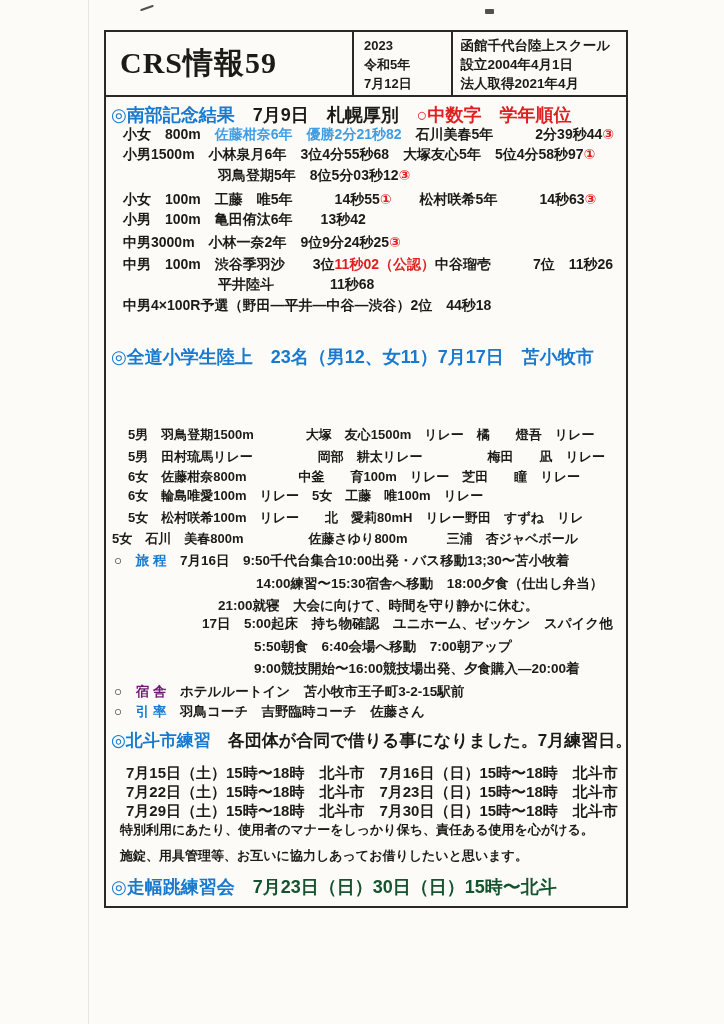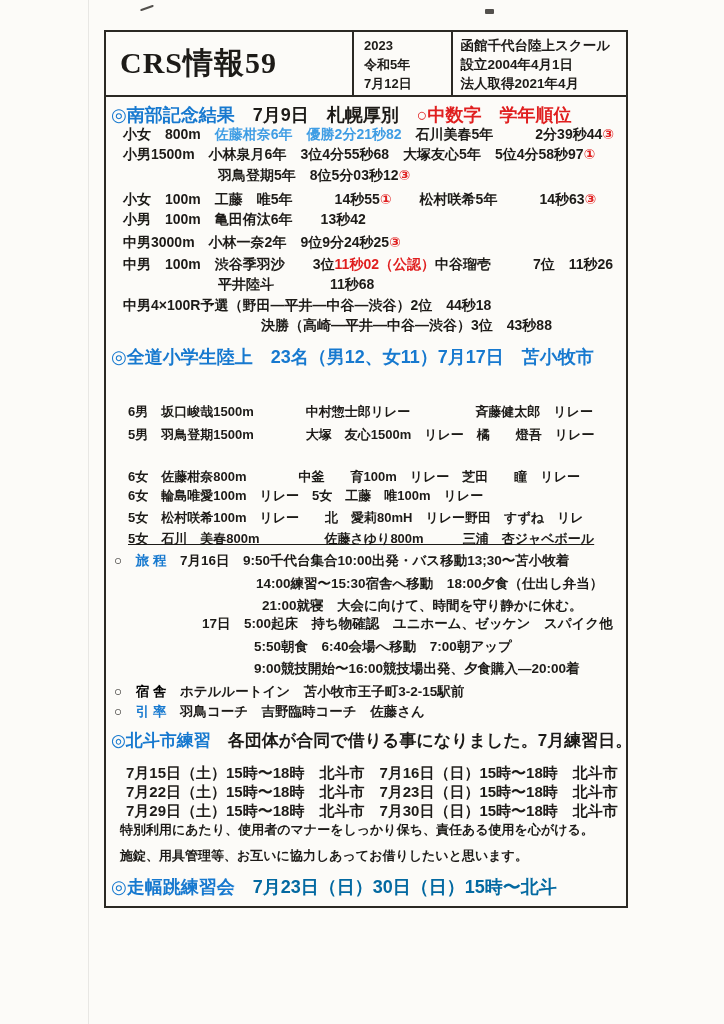--- a/index.html
+++ b/index.html
@@ -112,39 +112,38 @@
         <div class="line s1" style="left: 5px; top: 9px;"><span style="color: rgb(23, 121, 207);">◎南部記念結果</span><span style="color: rgb(29, 27, 24);">　7月9日　札幌厚別　</span><span style="color: rgb(224, 31, 31);">○中数字　学年順位</span></div>
         <div class="line norm" style="left: 17px; top: 30px;"><span style="color: rgb(29, 27, 24);">小女　800m　</span><span style="color: rgb(63, 157, 228);">佐藤柑奈6年　優勝2分21秒82</span><span style="color: rgb(29, 27, 24);">　石川美春5年　　　2分39秒44</span><span style="color: rgb(224, 31, 31);">③</span></div>
         <div class="line norm" style="left: 17px; top: 50px;"><span style="color: rgb(29, 27, 24);">小男1500m　小林泉月6年　3位4分55秒68　大塚友心5年　5位4分58秒97</span><span style="color: rgb(224, 31, 31);">①</span></div>
         <div class="line norm" style="left: 112px; top: 71px;"><span style="color: rgb(29, 27, 24);">羽鳥登期5年　8位5分03秒12</span><span style="color: rgb(224, 31, 31);">③</span></div>
         <div class="line norm" style="left: 17px; top: 95px;"><span style="color: rgb(29, 27, 24);">小女　100m　工藤　唯5年　　　14秒55</span><span style="color: rgb(224, 31, 31);">①</span><span style="color: rgb(29, 27, 24);">　　松村咲希5年　　　14秒63</span><span style="color: rgb(224, 31, 31);">③</span></div>
         <div class="line norm" style="left: 17px; top: 115px;"><span style="color: rgb(29, 27, 24);">小男　100m　亀田侑汰6年　　13秒42</span></div>
         <div class="line norm" style="left: 17px; top: 138px;"><span style="color: rgb(29, 27, 24);">中男3000m　小林一奈2年　9位9分24秒25</span><span style="color: rgb(224, 31, 31);">③</span></div>
         <div class="line norm" style="left: 17px; top: 160px;"><span style="color: rgb(29, 27, 24);">中男　100m　渋谷季羽沙　　3位</span><span style="color: rgb(224, 31, 31);">11秒02（公認）</span><span style="color: rgb(29, 27, 24);">中谷瑠壱　　　7位　11秒26</span></div>
         <div class="line norm" style="left: 112px; top: 180px;"><span style="color: rgb(29, 27, 24);">平井陸斗　　　　11秒68</span></div>
         <div class="line norm" style="left: 17px; top: 201px;"><span style="color: rgb(29, 27, 24);">中男4×100R予選（野田―平井―中谷―渋谷）2位　44秒18</span></div>
-        <div class="line norm" style="left: 155px; top: 221px;"><span style="color: rgb(29, 27, 24);">決勝（高崎―平井―中谷―渋谷）3位　43秒88</span></div>
         <div class="line s2" style="left: 5px; top: 251px;"><span style="color: rgb(23, 121, 207);">◎全道小学生陸上　23名（男12、女11）7月17日　苫小牧市</span></div>
-        <div class="line roster" style="left: 22px; top: 308px;"><span style="color: rgb(29, 27, 24);">6男　坂口峻哉1500m　　　　中村惣士郎リレー　　　　　斉藤健太郎　リレー</span></div>
         <div class="line roster" style="left: 22px; top: 331px;"><span style="color: rgb(29, 27, 24);">5男　羽鳥登期1500m　　　　大塚　友心1500m　リレー　橘　　燈吾　リレー</span></div>
+        <div class="line roster" style="left: 22px; top: 353px;"><span style="color: rgb(29, 27, 24);">5男　田村琉馬リレー　　　　　岡部　耕太リレー　　　　　梅田　　凪　リレー</span></div>
         <div class="line roster" style="left: 22px; top: 373px;"><span style="color: rgb(29, 27, 24);">6女　佐藤柑奈800m　　　　中釜　　育100m　リレー　芝田　　瞳　リレー</span></div>
         <div class="line roster" style="left: 22px; top: 392px;"><span style="color: rgb(29, 27, 24);">6女　輪島唯愛100m　リレー　5女　工藤　唯100m　リレー</span></div>
         <div class="line roster" style="left: 22px; top: 414px;"><span style="color: rgb(29, 27, 24);">5女　松村咲希100m　リレー　　北　愛莉80mH　リレー野田　すずね　リレ</span></div>
-        <div class="line roster" style="left: 22px; top: 435px; text-decoration: underline;"><span style="color: rgb(29, 27, 24);">5女　石川　美春800m　　　　　佐藤さゆり800m　　　三浦　杏ジャベボール</span></div>
+        <div class="line roster" style="left: 6px; top: 435px;"><span style="color: rgb(29, 27, 24);">5女　石川　美春800m　　　　　佐藤さゆり800m　　　三浦　杏ジャベボール</span></div>
         <div class="line trip" style="left: 8px; top: 457px;"><span style="color: rgb(29, 27, 24);">○　</span><span style="color: rgb(23, 121, 207);">旅 程</span><span style="color: rgb(29, 27, 24);">　7月16日　9:50千代台集合10:00出発・バス移動13;30〜苫小牧着</span></div>
         <div class="line trip" style="left: 150px; top: 480px;"><span style="color: rgb(29, 27, 24);">14:00練習〜15:30宿舎へ移動　18:00夕食（仕出し弁当）</span></div>
-        <div class="line trip" style="left: 112px; top: 502px;"><span style="color: rgb(29, 27, 24); margin-left: 44px;">21:00就寝　大会に向けて、時間を守り静かに休む。</span></div>
+        <div class="line trip" style="left: 112px; top: 502px;"><span style="color: rgb(29, 27, 24);">21:00就寝　大会に向けて、時間を守り静かに休む。</span></div>
         <div class="line trip" style="left: 85px; top: 520px;"><span style="color: rgb(29, 27, 24); margin-left: 11px;">17日　5:00起床　持ち物確認　ユニホーム、ゼッケン　スパイク他</span></div>
         <div class="line trip" style="left: 148px; top: 543px;"><span style="color: rgb(29, 27, 24);">5:50朝食　6:40会場へ移動　7:00朝アップ</span></div>
         <div class="line trip" style="left: 148px; top: 565px;"><span style="color: rgb(29, 27, 24);">9:00競技開始〜16:00競技場出発、夕食購入―20:00着</span></div>
-        <div class="line trip" style="left: 8px; top: 588px;"><span style="color: rgb(29, 27, 24);">○　</span><span style="color: #000000;">宿 舎</span><span style="color: rgb(29, 27, 24);">　ホテルルートイン　苫小牧市王子町3-2-15駅前</span></div>
+        <div class="line trip" style="left: 8px; top: 588px;"><span style="color: rgb(29, 27, 24);">○　</span><span style="color: #701a75;">宿 舎</span><span style="color: rgb(29, 27, 24);">　ホテルルートイン　苫小牧市王子町3-2-15駅前</span></div>
         <div class="line trip" style="left: 8px; top: 608px;"><span style="color: rgb(29, 27, 24);">○　</span><span style="color: rgb(23, 121, 207);">引 率</span><span style="color: rgb(29, 27, 24);">　羽鳥コーチ　吉野臨時コーチ　佐藤さん</span></div>
         <div class="line s3" style="left: 5px; top: 635px;"><span style="color: rgb(23, 121, 207);">◎北斗市練習</span><span style="color: rgb(29, 27, 24);">　各団体が合同で借りる事になりました。7月練習日。</span></div>
         <div class="line dates" style="left: 20px; top: 668px;"><span style="color: rgb(29, 27, 24);">7月15日（土）15時〜18時　北斗市　7月16日（日）15時〜18時　北斗市</span></div>
         <div class="line dates" style="left: 20px; top: 687px;"><span style="color: rgb(29, 27, 24); text-align: center;">7月22日（土）15時〜18時　北斗市　7月23日（日）15時〜18時　北斗市</span></div>
         <div class="line dates" style="left: 20px; top: 706px;"><span style="color: rgb(29, 27, 24);">7月29日（土）15時〜18時　北斗市　7月30日（日）15時〜18時　北斗市</span></div>
         <div class="line note" style="left: 14px; top: 752px;"><span style="color: rgb(29, 27, 24);">施錠、用具管理等、お互いに協力しあってお借りしたいと思います。</span></div>
         <div class="line note" style="left: 14px; top: 726px;"><span style="color: rgb(29, 27, 24);">特別利用にあたり、使用者のマナーをしっかり保ち、責任ある使用を心がける。</span></div>
-        <div class="line s4" style="left: 5px; top: 781px;"><span style="color: rgb(23, 121, 207);">◎走幅跳練習会</span><span style="color: #0369a1; text-align: right;">　7月23日（日）30日（日）15時〜北斗</span></div>
+        <div class="line s4" style="left: 5px; top: 781px;"><span style="color: rgb(23, 121, 207);">◎走幅跳練習会</span><span style="color: #14532d; text-align: right;">　7月23日（日）30日（日）15時〜北斗</span></div>
       </div>
 
   </div>
 </div>
 
 </body></html>

